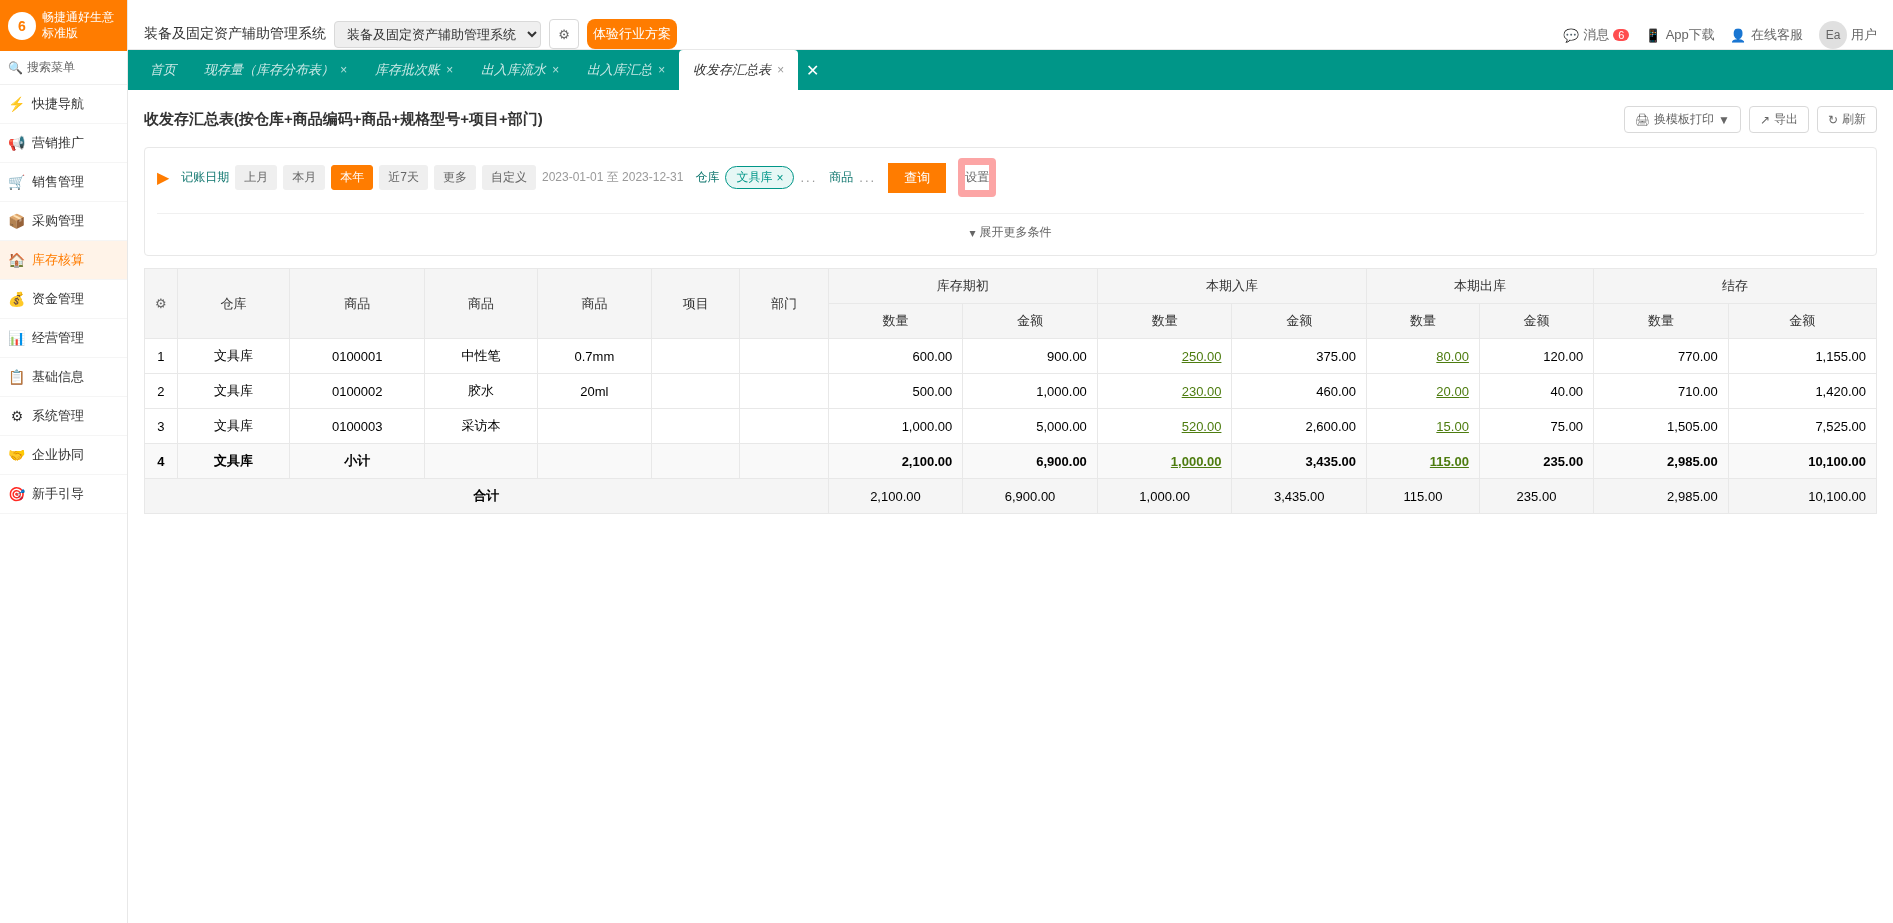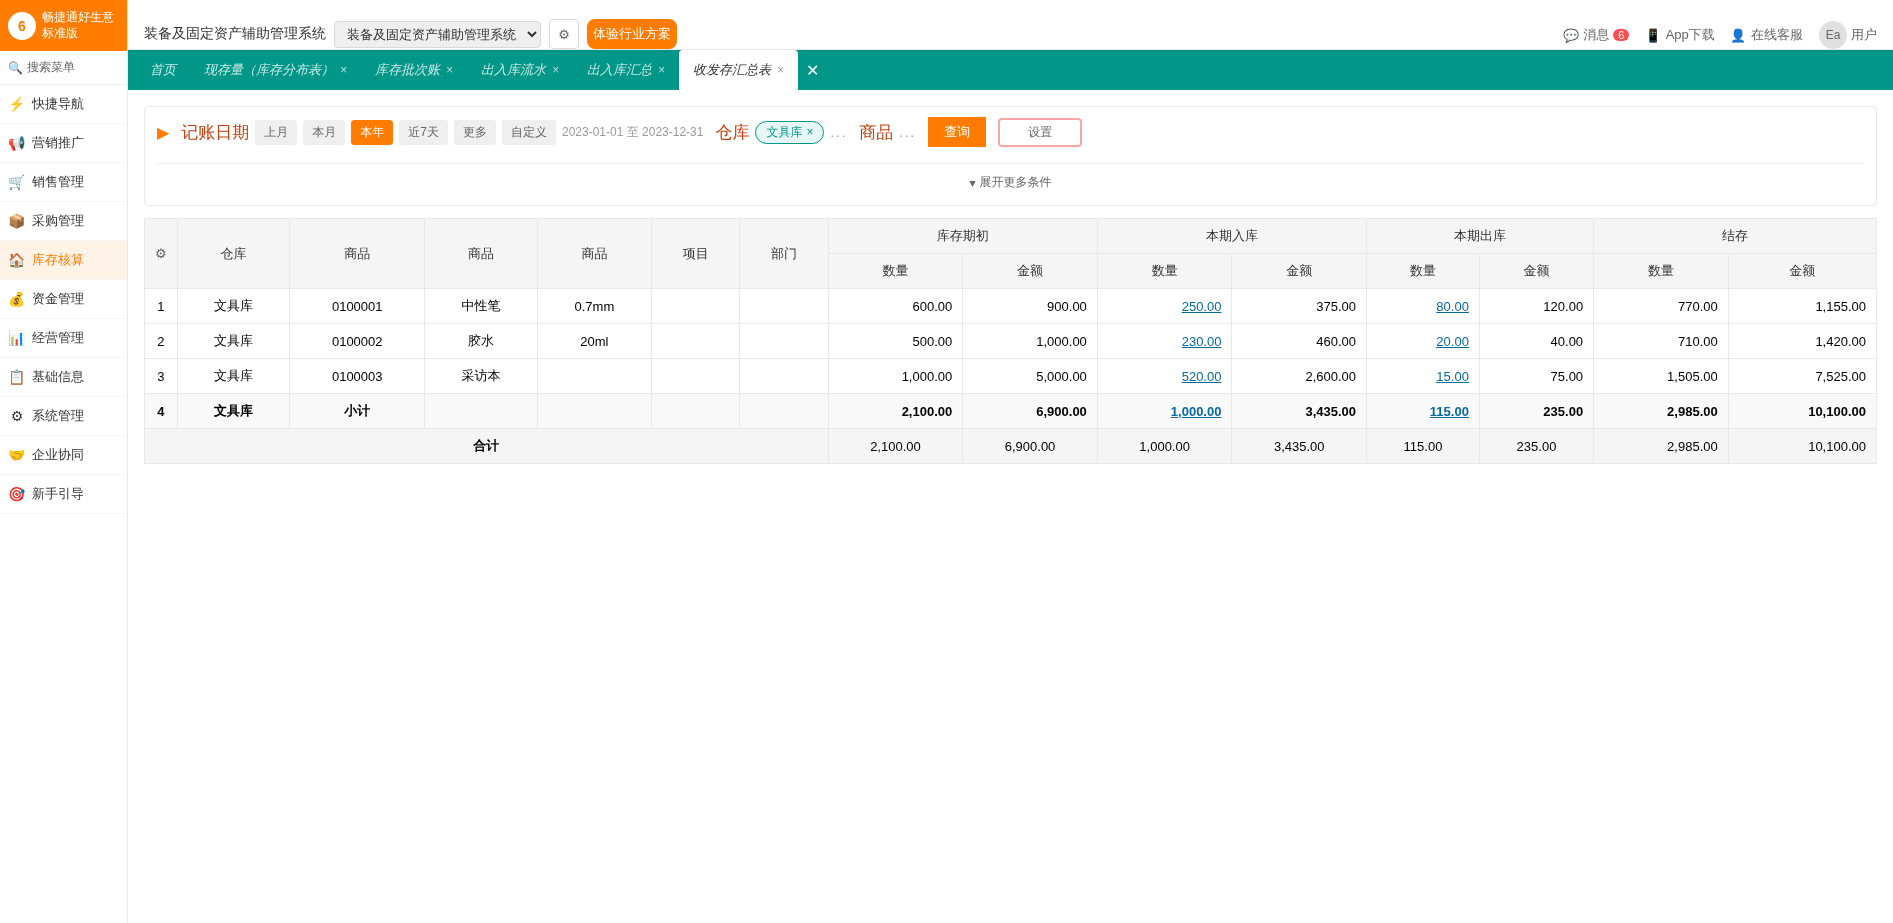--- a/index.html
+++ b/index.html
@@ -46,39 +46,39 @@
     .page-title { font-size: 15px; font-weight: bold; color: #333; margin-bottom: 14px; display: flex; justify-content: space-between; align-items: center; }
     .page-title-actions { display: flex; gap: 8px; }
     .btn-template { border: 1px solid #d9d9d9; border-radius: 4px; padding: 4px 10px; font-size: 12px; cursor: pointer; background: #fff; color: #666; display: flex; align-items: center; gap: 4px; }
     .btn-export { border: 1px solid #d9d9d9; border-radius: 4px; padding: 4px 10px; font-size: 12px; cursor: pointer; background: #fff; color: #666; display: flex; align-items: center; gap: 4px; }
     .btn-refresh { border: 1px solid #d9d9d9; border-radius: 4px; padding: 4px 10px; font-size: 12px; cursor: pointer; background: #fff; color: #666; display: flex; align-items: center; gap: 4px; }
 
     
     .filter-area { background: #fff; border: 1px solid #e8e8e8; border-radius: 4px; padding: 10px 12px; margin-bottom: 12px; display: flex; align-items: center; gap: 12px; flex-wrap: wrap; }
     .filter-arrow { color: #ff7c00; cursor: pointer; font-size: 16px; }
     .filter-group { display: flex; align-items: center; gap: 6px; }
-    .filter-label { color: #c2410c; font-size: 17px; white-space: nowrap; }
+    .filter-label { color: #0f766e; font-size: 12px; white-space: nowrap; }
     .date-btn { padding: 3px 8px; border-radius: 3px; font-size: 12px; cursor: pointer; border: 1px solid transparent; color: #666; }
     .date-btn.active { background: #ff7c00; color: white; border-color: #ff7c00; }
     .date-range { color: #999; font-size: 12px; }
     .warehouse-tag { background: #e6f7f5; border: 1px solid #009688; color: #009688; border-radius: 12px; padding: 2px 10px; font-size: 12px; display: flex; align-items: center; gap: 4px; }
     .warehouse-tag .close { cursor: pointer; color: #009688; }
     .filter-dots { color: #999; cursor: pointer; letter-spacing: 2px; }
     .expand-btn { display: flex; align-items: center; gap: 4px; color: #666; font-size: 12px; cursor: pointer; padding: 4px 8px; }
     .btn-query { background: #ff7c00; color: white; border: none; border-radius: 0; padding: 6px 16px; font-size: 13px; cursor: pointer; white-space: nowrap; }
-    .btn-setting { border: 2px solid #fca5a5; border-radius: 4px; padding: 4px 28px; font-size: 12px; cursor: pointer; background: #fff; color: #666; }
+    .btn-setting { border: 7px solid #fca5a5; border-radius: 4px; padding: 4px 0; font-size: 12px; cursor: pointer; background: #fff; color: #666; }
 
     
     .data-table { width: 100%; border-collapse: collapse; font-size: 13px; }
     .data-table th, .data-table td { border: 1px solid #e8e8e8; padding: 8px 10px; text-align: right; white-space: nowrap; }
     .data-table th { background: #f5f5f5; text-align: center; color: #333; font-weight: normal; }
     .data-table td:nth-child(1), .data-table td:nth-child(2), .data-table td:nth-child(3), .data-table td:nth-child(4), .data-table td:nth-child(5), .data-table td:nth-child(6), .data-table td:nth-child(7) { text-align: center; }
     .data-table .subtotal td { font-weight: bold; background: #f9f9f9; }
     .data-table .total-row td { background: #f5f5f5; }
-    .link-text { color: #0369a1; text-decoration: underline; cursor: pointer; }
+    .link-text { color: #4d7c0f; text-decoration: underline; cursor: pointer; }
     .header-group { text-align: center; }
     .col-settings { width: 32px; text-align: center; }
     .settings-icon { cursor: pointer; color: #666; }
   </style>
 </head>
 <body>
 
 <div id="sidebar">
   <div id="sidebar-header">
     <div class="logo-icon">
@@ -198,20 +198,38 @@
     <div class="tab active">
       <span>收发存汇总表</span>
       <span class="tab-close">×</span>
     </div>
     <span class="tab-close-main">✕</span>
   </div>
 
   <div id="content">
     <div class="page-container">
 
+      <div class="page-title">
+        <span>收发存汇总表(按仓库+商品编码+商品+规格型号+项目+部门)</span>
+        <div class="page-title-actions">
+          <button class="btn-template">
+            <span>🖨</span>
+            <span>换模板打印</span>
+            <span>▼</span>
+          </button>
+          <button class="btn-export">
+            <span>↗</span>
+            <span>导出</span>
+          </button>
+          <button class="btn-refresh">
+            <span>↻</span>
+            <span>刷新</span>
+          </button>
+        </div>
+      </div>
 
       <div class="filter-area">
         <div class="filter-arrow">▶</div>
         <div class="filter-group">
           <span class="filter-label">记账日期</span>
           <button class="date-btn">上月</button>
           <button class="date-btn">本月</button>
           <button class="date-btn active">本年</button>
           <button class="date-btn">近7天</button>
           <button class="date-btn">更多</button>

